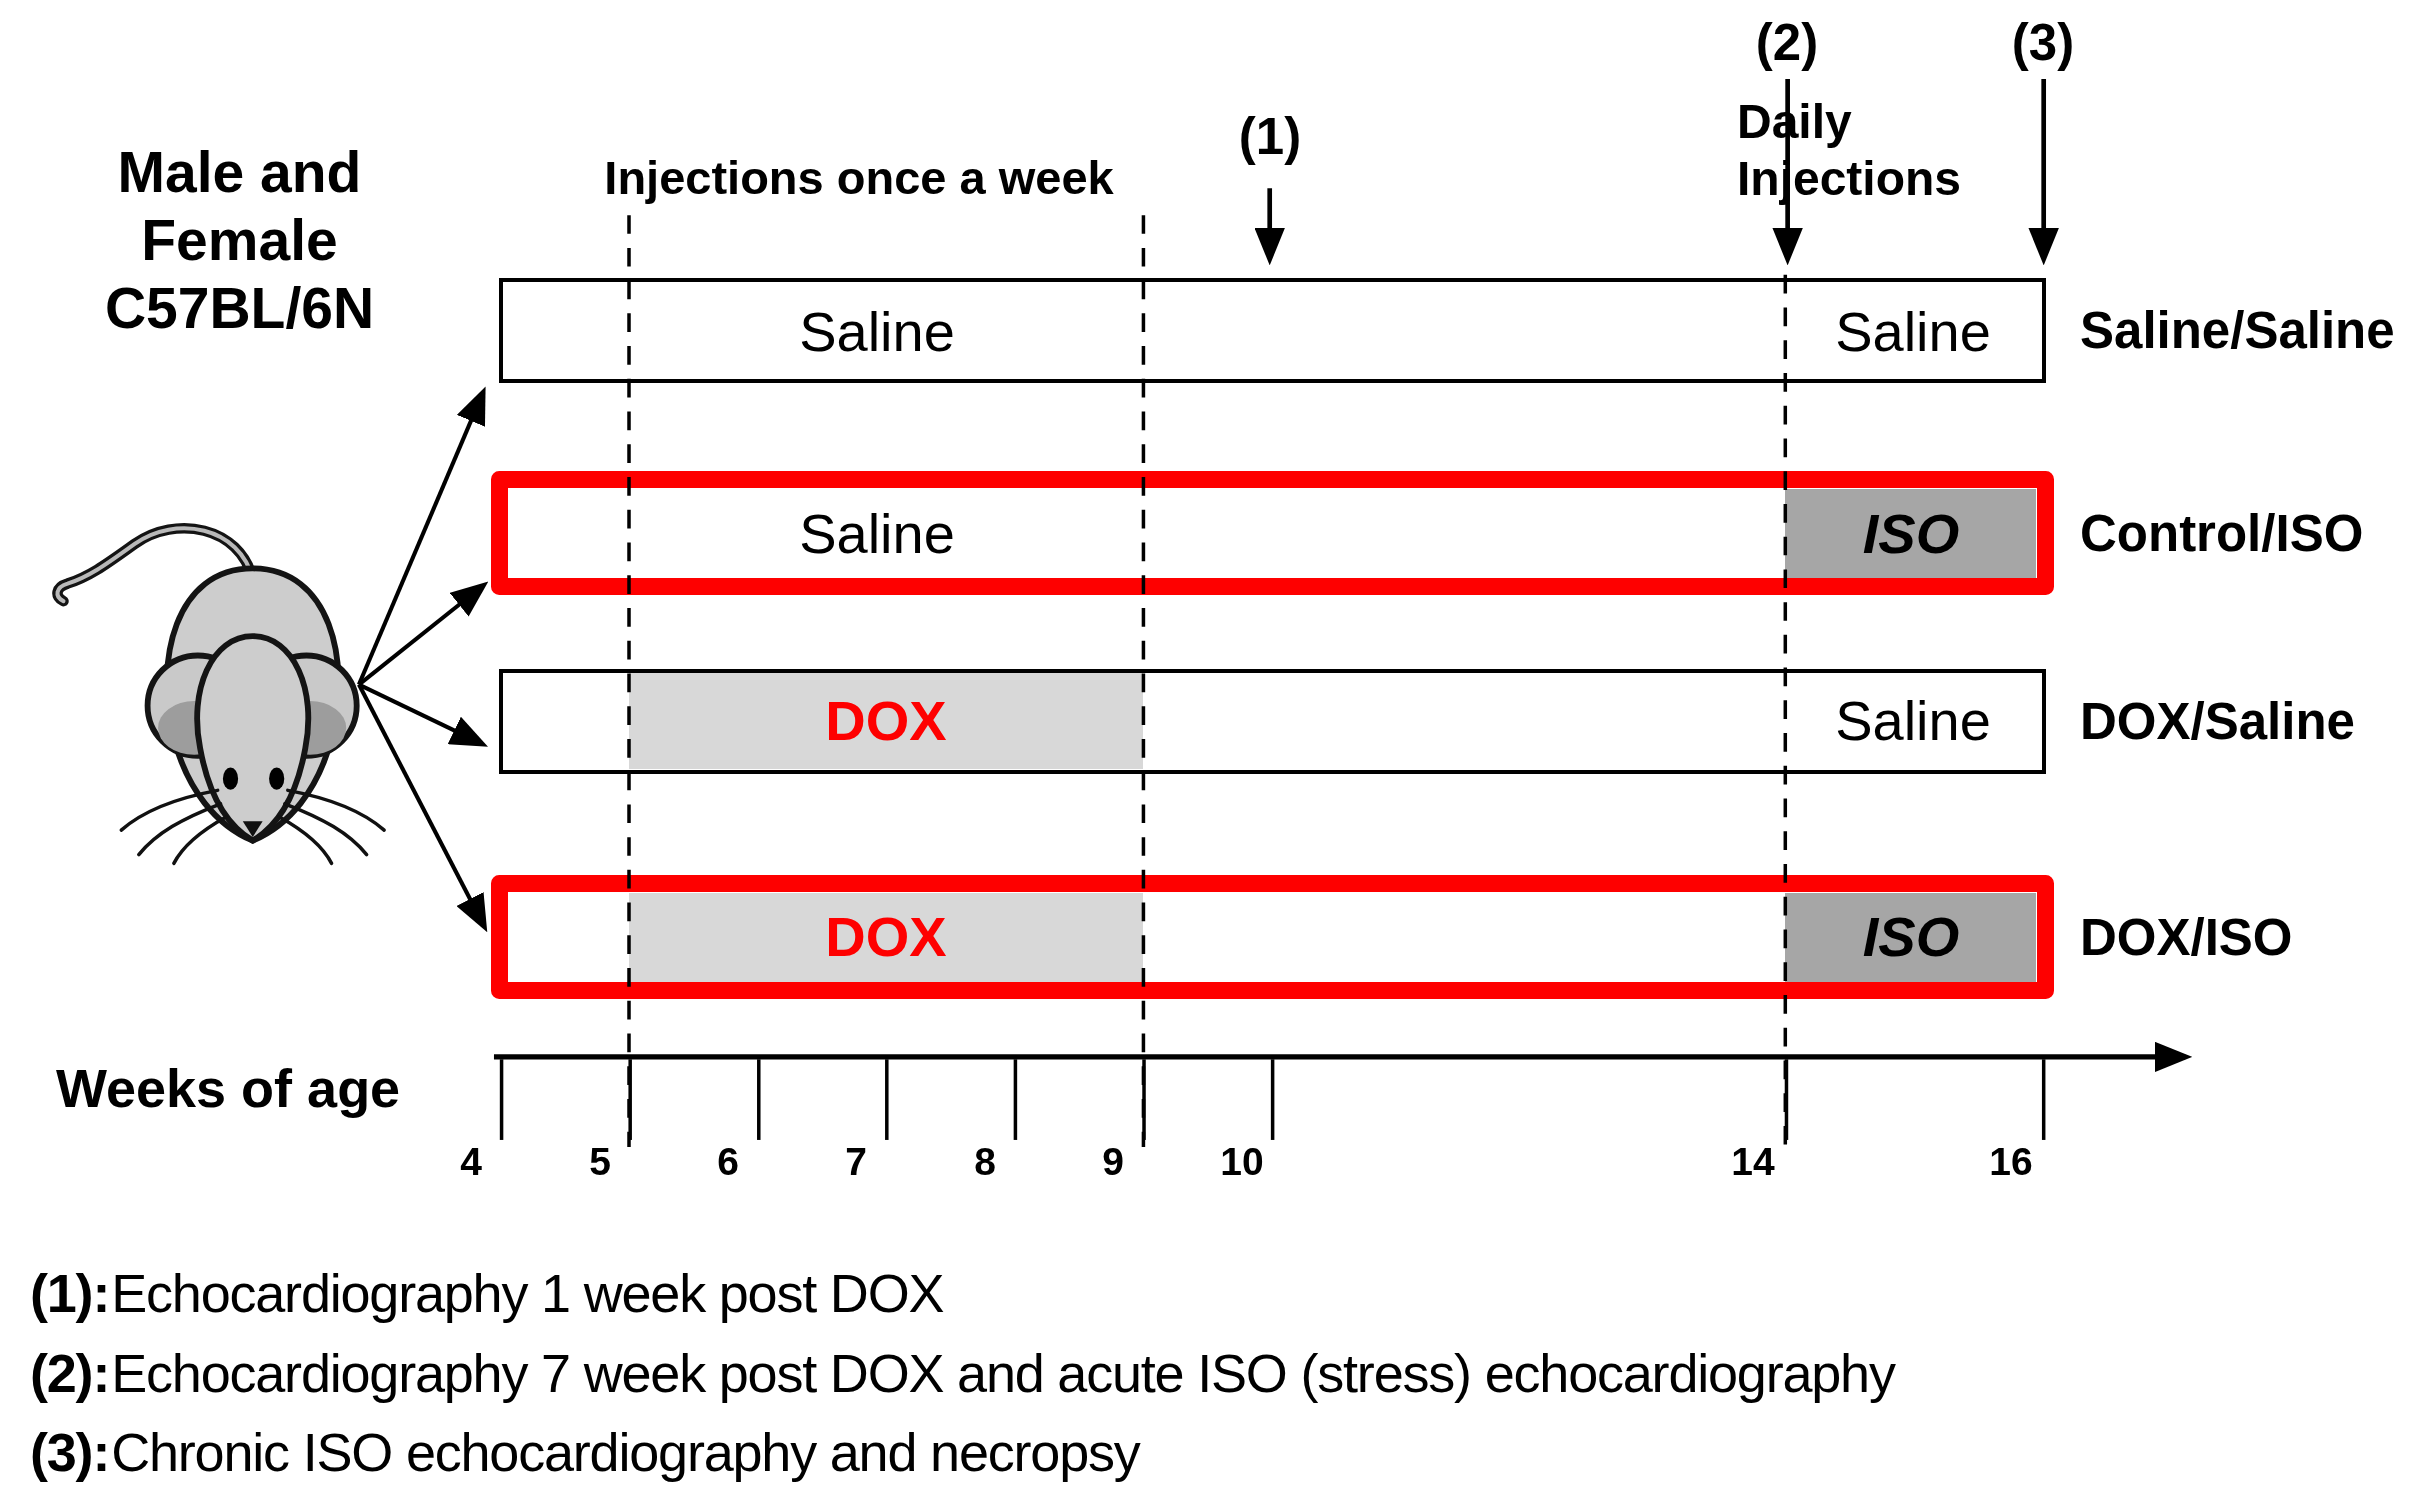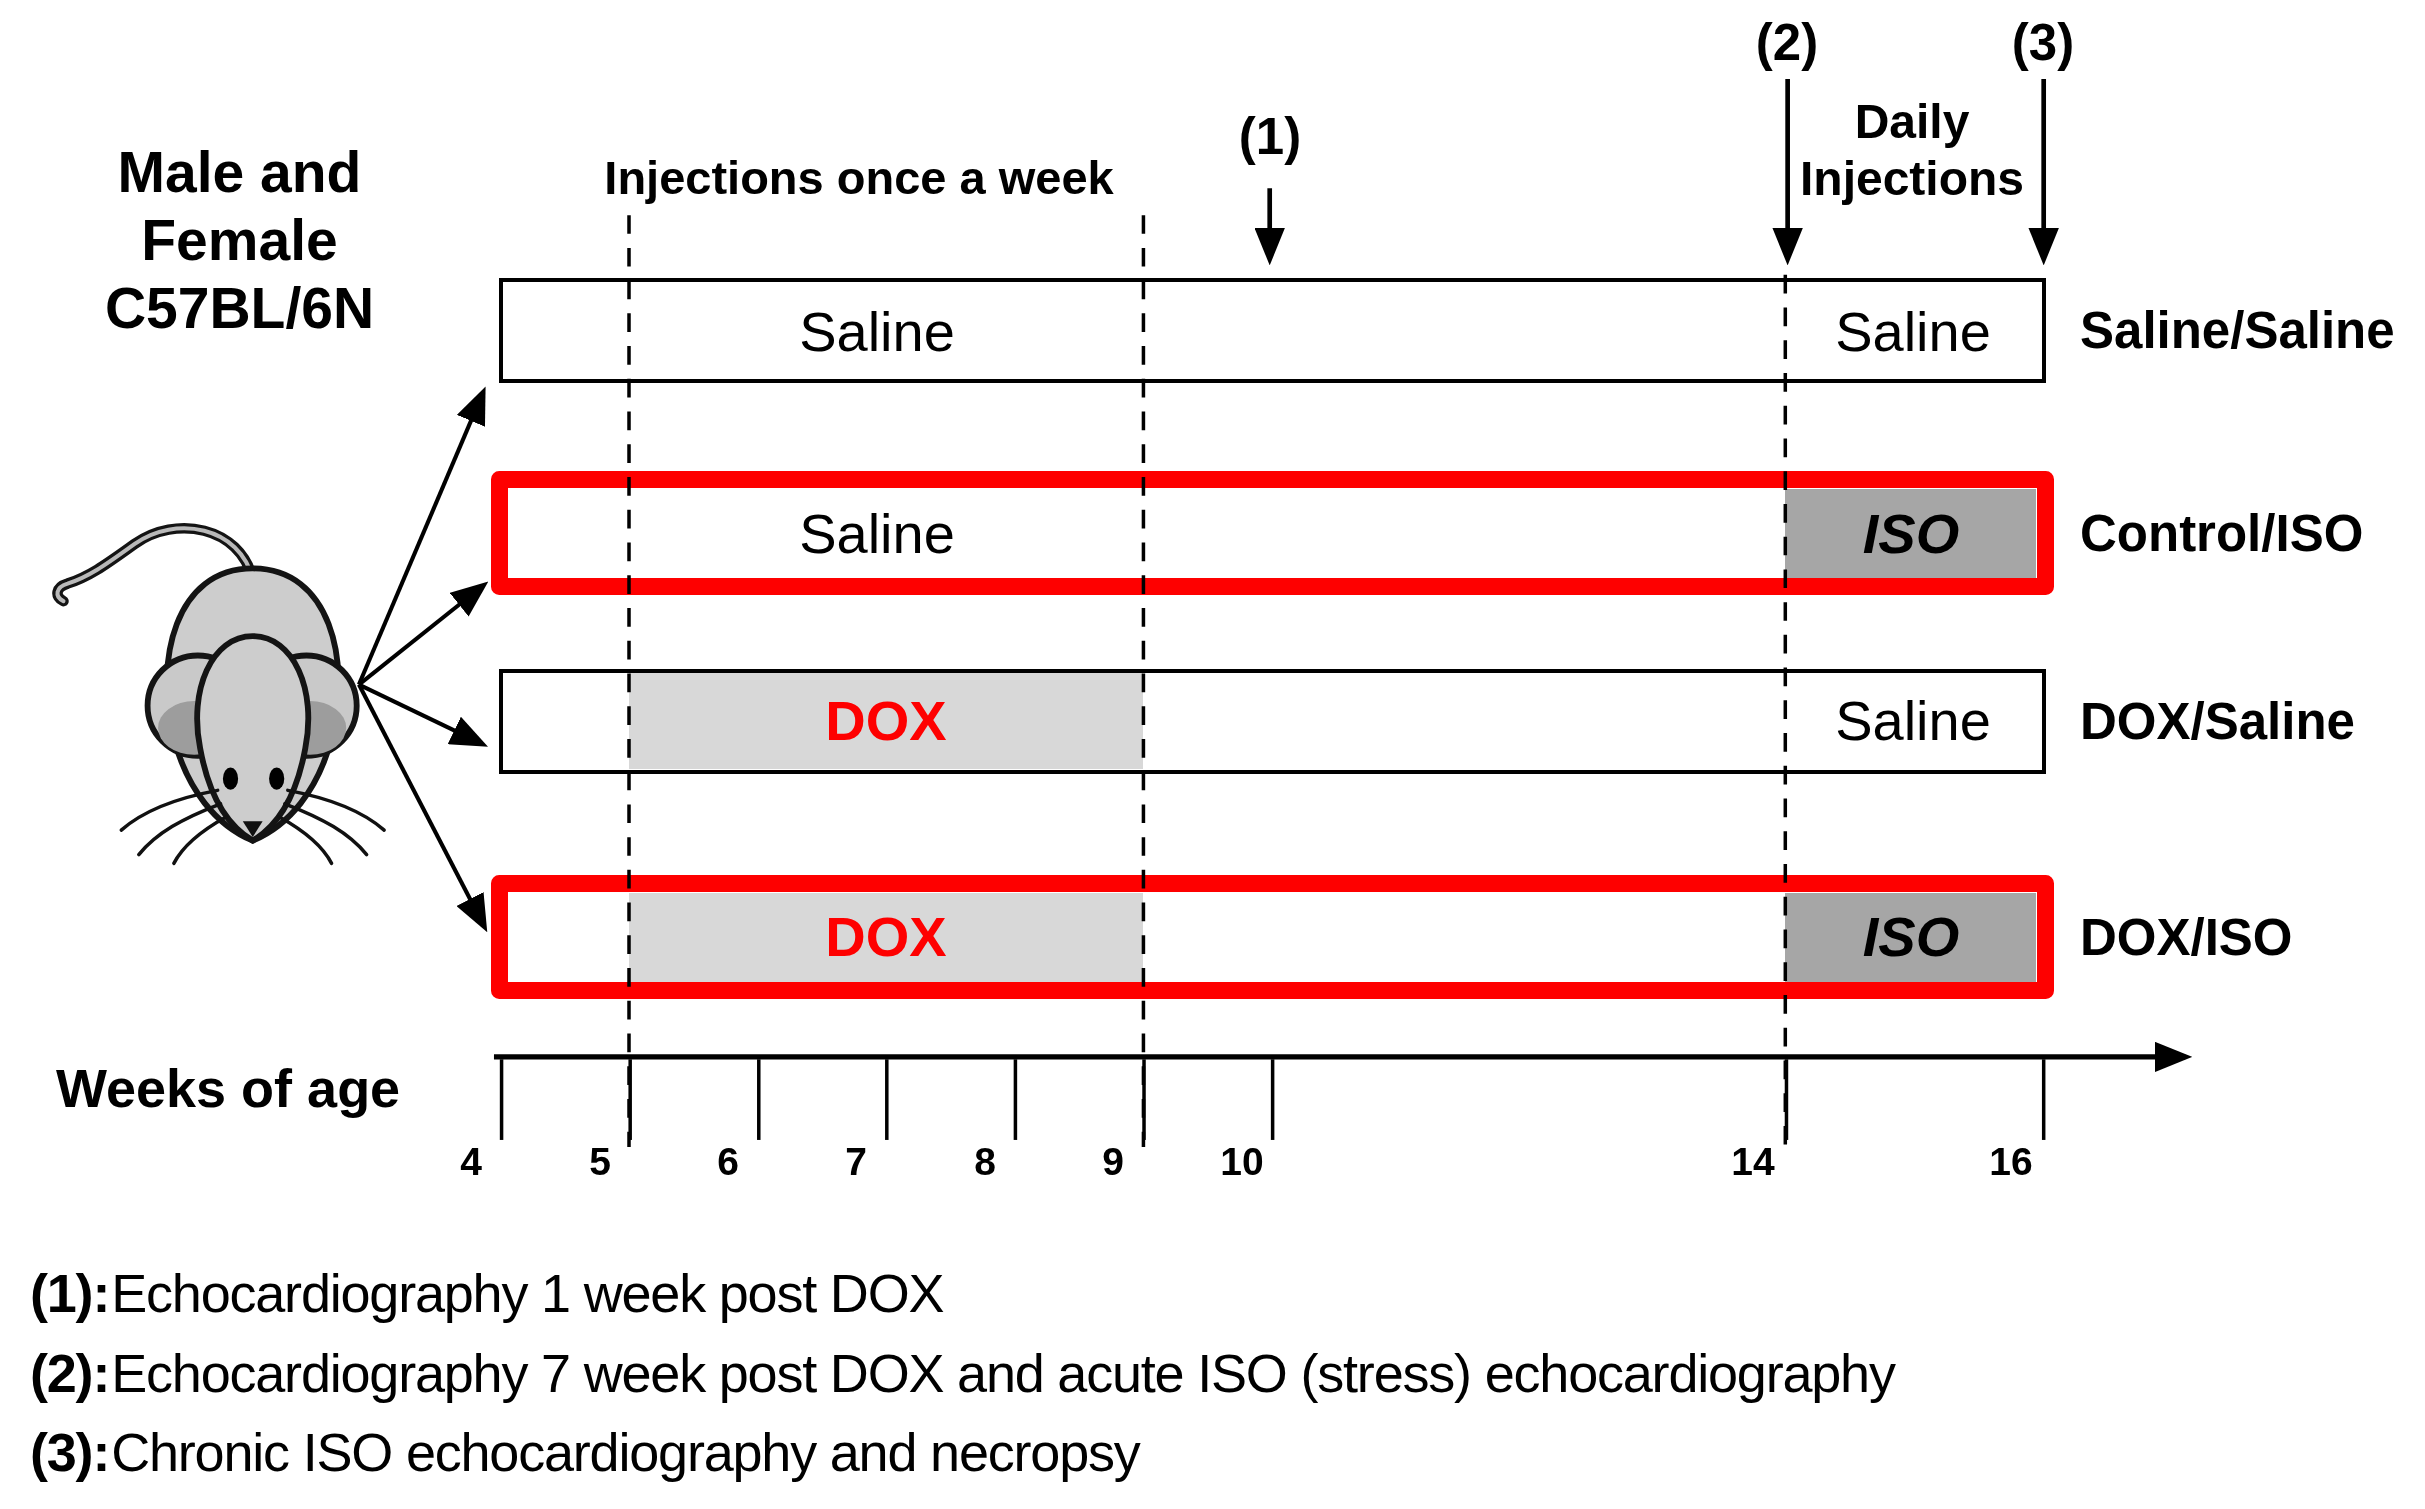--- a/index.html
+++ b/index.html
@@ -9,21 +9,21 @@
   }
   .abs{position:absolute;}
   .ctr{transform:translate(-50%,-50%);white-space:nowrap;}
   .vctr{transform:translateY(-50%);white-space:nowrap;}
   .title{
     left:17.5px;top:138px;width:444px;text-align:center;
     font-size:57px;font-weight:bold;line-height:68px;
   }
   .weekly-label{left:859px;top:177px;font-size:47px;font-weight:bold;}
   .marker-label{font-size:51px;font-weight:bold;}
-  .daily-label{left:1912px;top:150px;text-align:center;font-size:48px;font-weight:bold;line-height:57px;}
+  .daily-label{left:1849px;top:150px;font-size:48px;font-weight:bold;line-height:57px;}
   .bar{position:absolute;background:#ffffff;box-sizing:border-box;}
   .bar.black{border:4.7px solid #000000;}
   .bar.red{border:17.5px solid var(--red,#fe0000);border-radius:8.2px;}
   .seg{position:absolute;}
   .seg.dox{background:var(--dox-gray,#d8d8d8);}
   .seg.iso{background:var(--iso-gray,#a6a6a6);}
   .bartext{font-size:56px;}
   .bartext.iso-t{font-weight:bold;font-style:italic;}
   .bartext.dox-t{font-weight:bold;color:var(--red,#fe0000);}
   .rowlabel{left:2080px;font-size:51px;font-weight:bold;}

